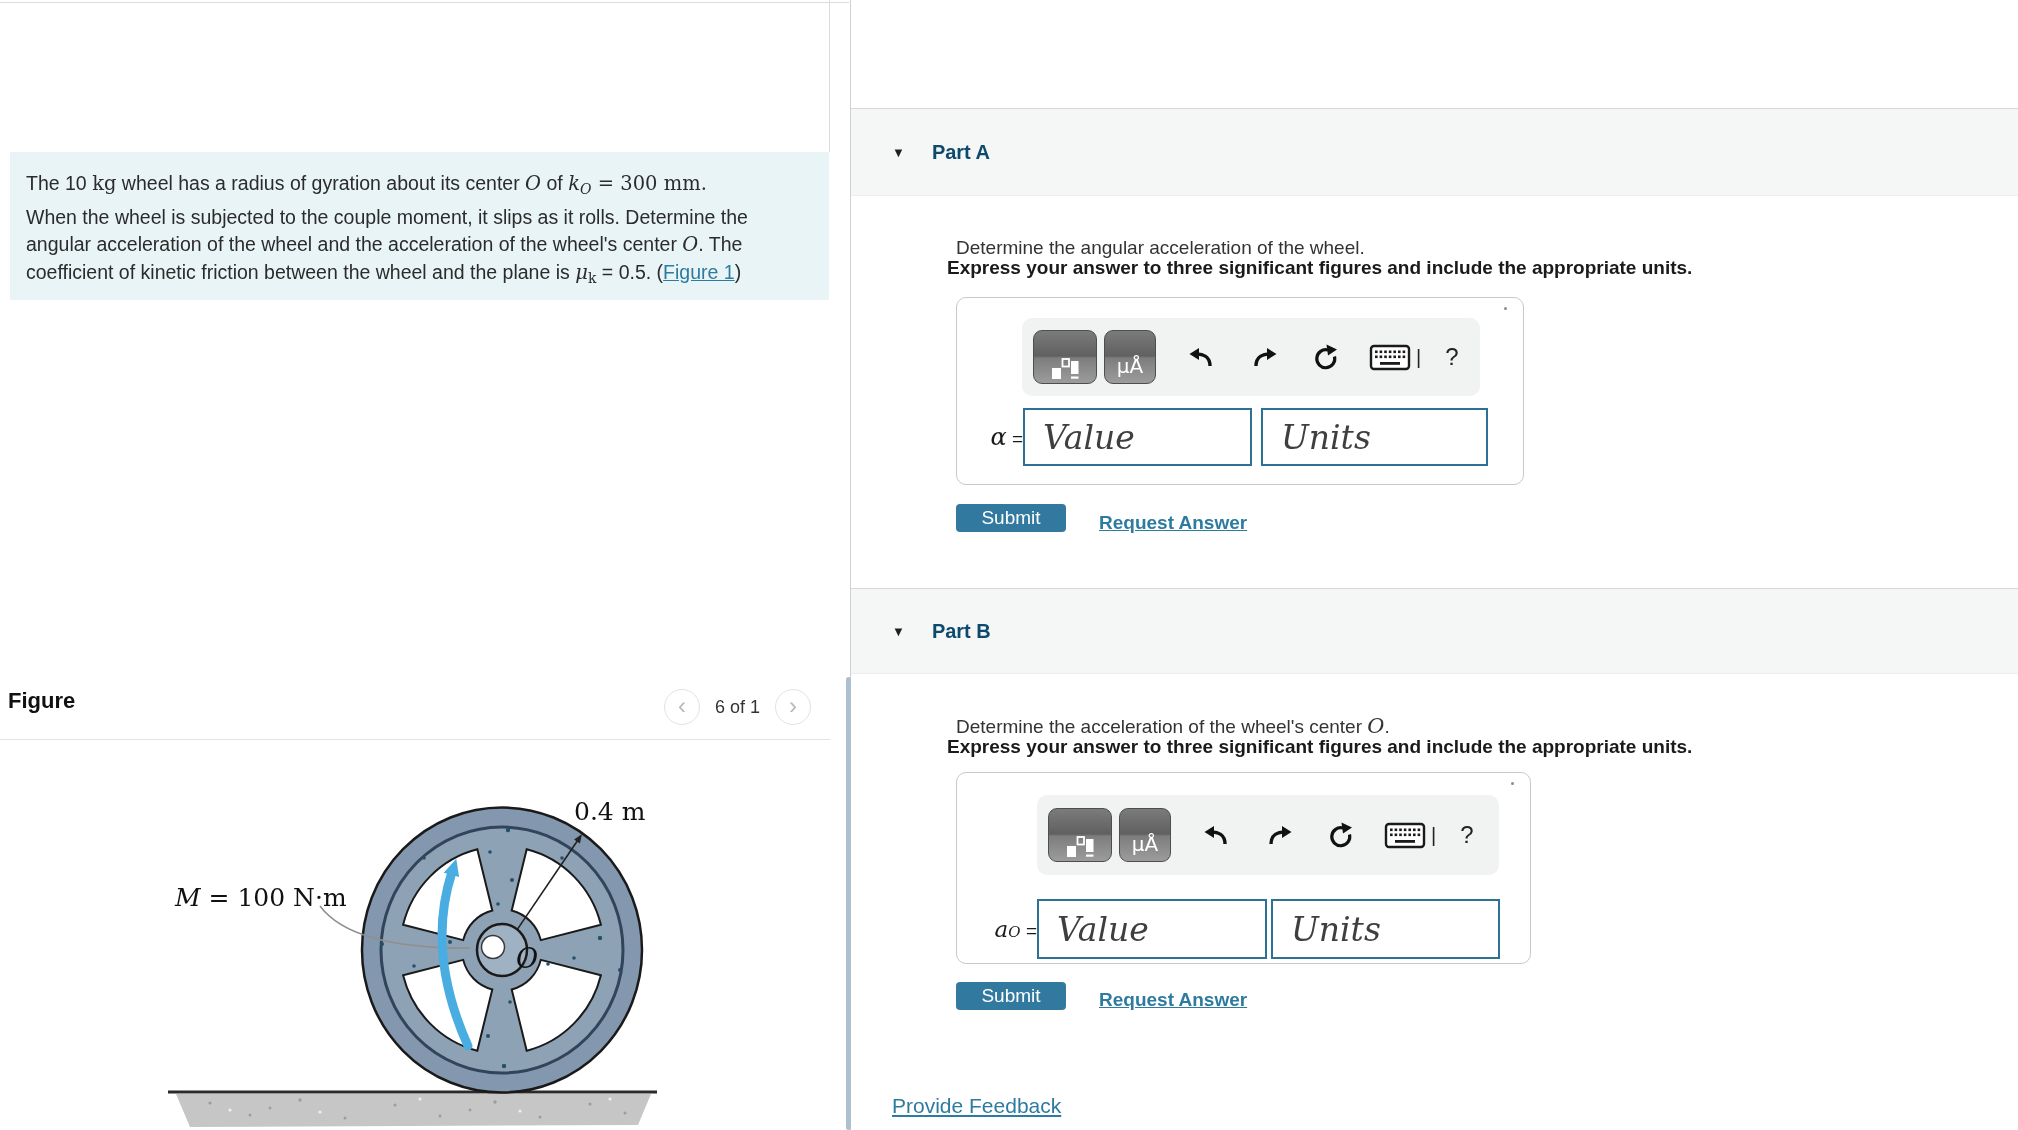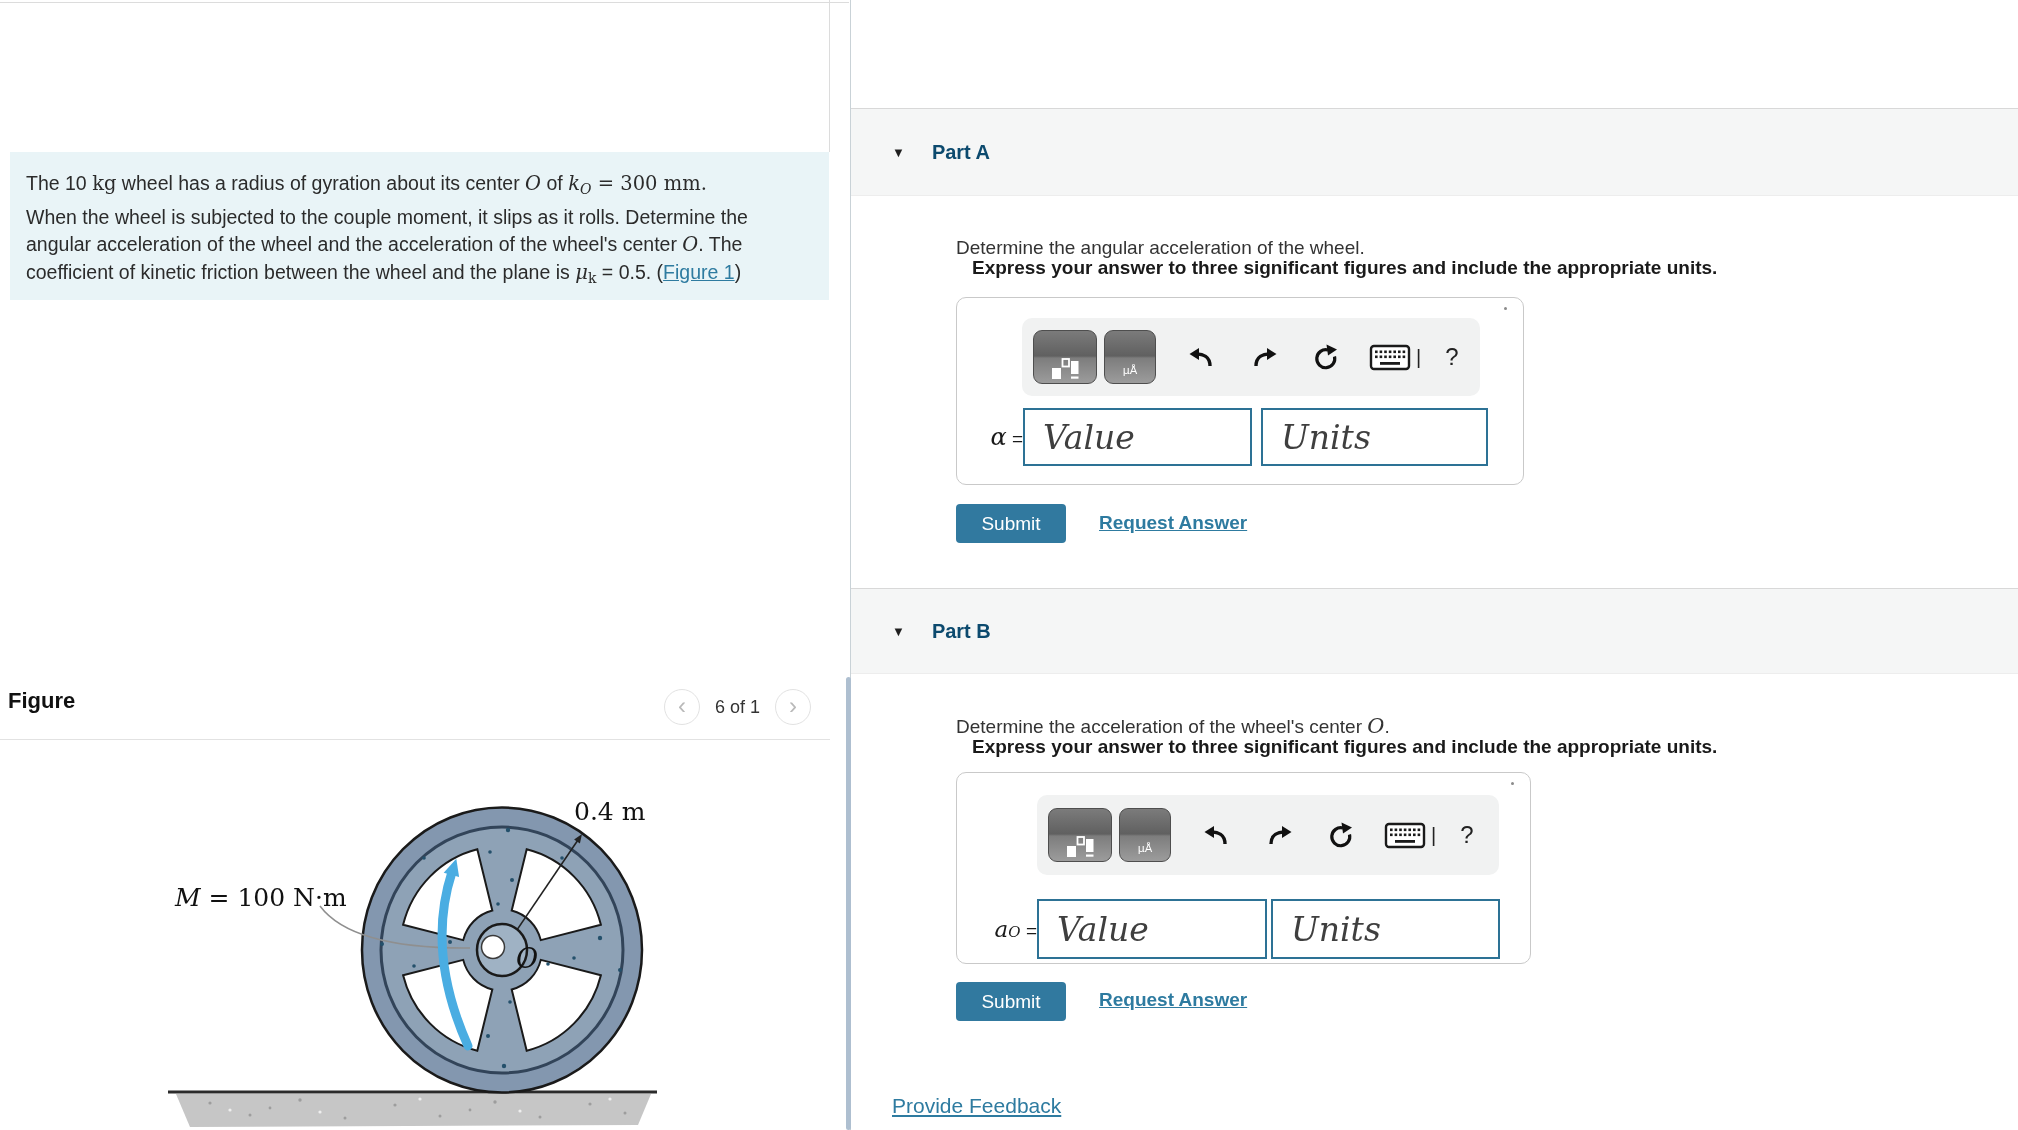--- a/index.html
+++ b/index.html
@@ -32,43 +32,43 @@
   .fig-hr{left:0;top:739px;width:830px;height:1px;background:#e2e2e2;}
 
   
   .rp{left:851px;top:0;width:1167px;height:1130px;background:#fff;}
   .part-bar{position:absolute;left:0;width:1167px;background:#f5f6f6;border-top:1px solid #d8d8d8;
             border-bottom:1px solid #ededed;display:flex;align-items:center;padding-left:41px;
             box-sizing:border-box;gap:27px;}
   .part-caret{font-size:13px;color:#1f1f1f;}
   .part-title{font-size:20px;font-weight:bold;color:#0c4a6e;}
   .prompt{position:absolute;left:105px;font-size:19px;color:#333;margin-top:20px;}
-  .express{position:absolute;left:121px;font-size:19px;font-weight:bold;color:#1a1a1a;}
+  .express{position:absolute;left:96px;font-size:19px;font-weight:bold;color:#1a1a1a;}
 
   .answer-box{position:absolute;left:105px;background:#fff;border:1.5px solid #c9c9c9;border-radius:10px;}
   .eq-toolbar{position:absolute;background:#f1f2f2;border-radius:10px;display:flex;align-items:center;
               padding-left:11px;box-sizing:border-box;}
   .tb-btn{height:54px;border-radius:9px;border:1px solid #4e4e4e;cursor:pointer;
           background:linear-gradient(180deg,#7b7b7b 0%,#606060 48%,#7d7d7d 52%,#9c9c9c 100%);
           display:flex;align-items:flex-end;justify-content:center;box-sizing:border-box;}
   .tb-ico{cursor:pointer;display:flex;align-items:center;}
   .tb-dot{position:absolute;right:16px;top:9px;width:3px;height:3px;border-radius:50%;background:#8b8b8b;}
-  .units-glyph{color:#fff;font-size:11px;line-height:1;padding-bottom:7px;font-family:"DejaVu Sans",sans-serif;}
+  .units-glyph{color:#fff;font-size:20px;line-height:1;padding-bottom:7px;font-family:"DejaVu Sans",sans-serif;}
   .kb-cursor{font-size:20px;color:#222;margin-left:5px;}
   .help-q{font-size:24px;color:#222;cursor:pointer;}
 
   .answer-row{position:absolute;display:flex;align-items:center;}
   .ans-label{display:flex;align-items:baseline;justify-content:flex-end;color:#1a1a1a;white-space:pre;}
   .ans-var{font-family:"DejaVu Serif",serif;font-style:italic;font-size:24px;}
   .ans-sub{font-family:"DejaVu Serif",serif;font-style:italic;font-size:15px;vertical-align:-4px;}
   .ans-eq{font-size:19px;}
   .field{border:2px solid #2d7295;background:#fff;box-sizing:border-box;display:flex;align-items:center;
          padding-left:18px;font-family:"DejaVu Serif",serif;font-style:italic;color:#3f3f3f;font-size:33px;
          cursor:text;}
-  .submit-btn{position:absolute;left:105px;width:110px;height:39px;border:none;border-radius:4px;
+  .submit-btn{position:absolute;left:105px;width:110px;height:28px;border:none;border-radius:4px;
               background:#31799f;color:#fff;font-size:19px;font-family:"Liberation Sans",sans-serif;
               cursor:pointer;}
   .request-link{position:absolute;left:248px;font-size:19px;font-weight:bold;color:#2e7ba0;
                 text-decoration:underline;cursor:pointer;}
   .feedback-link{position:absolute;left:41px;top:1094px;font-size:21px;color:#2e7ba0;
                  text-decoration:underline;cursor:pointer;}
 </style>
 </head>
 <body>
 

